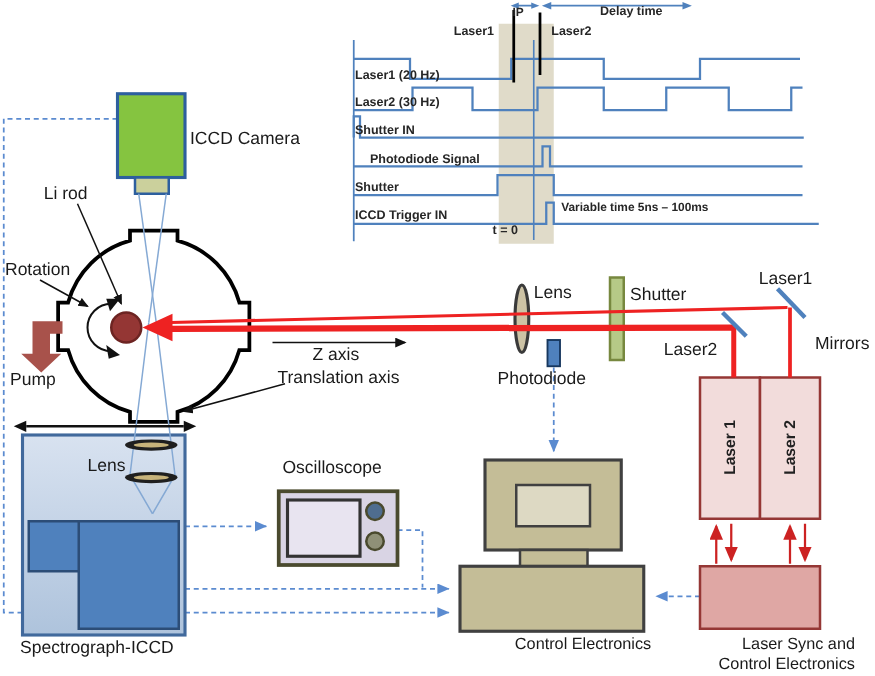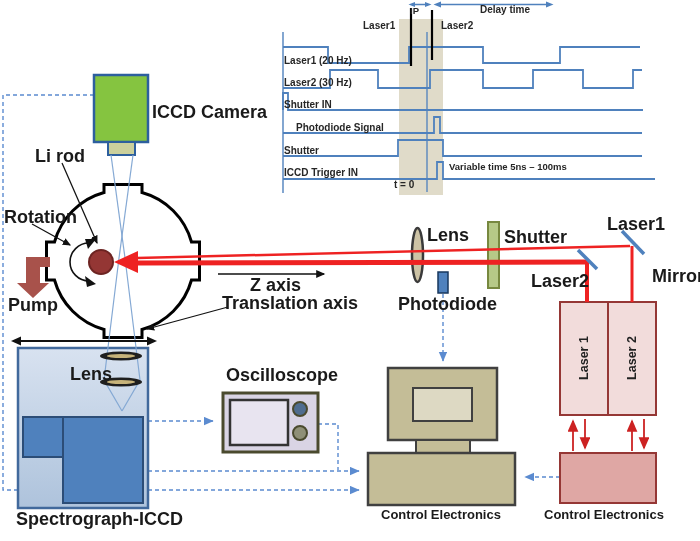--- a/index.html
+++ b/index.html
@@ -1,22 +1,22 @@
 <!DOCTYPE html>
 <html><head>
 <meta charset="utf-8">
 <style>
   html,body{margin:0;padding:0;background:#fff;}
   #stage{position:relative;width:700px;height:541px;background:#ffffff;
          font-family:"Liberation Sans", sans-serif;overflow:hidden;}
   #stage svg{position:absolute;left:0;top:0;}
-  .lbl{position:absolute;font-size:18px;font-weight:700;color:#1a1a1a;white-space:nowrap;line-height:1.1;z-index:5;}
+  .lbl{position:absolute;font-size:14px;font-weight:400;color:#1a1a1a;white-space:nowrap;line-height:1.1;z-index:5;}
   .tlbl{position:absolute;font-size:10px;font-weight:700;color:#262626;white-space:nowrap;line-height:1.05;z-index:5;}
   .small{font-size:9.5px;}
-  .cap{position:absolute;text-align:center;font-size:13px;font-weight:700;color:#1a1a1a;line-height:1.2;z-index:5;}
+  .cap{position:absolute;text-align:right;font-size:13px;font-weight:400;color:#1a1a1a;line-height:1.2;z-index:5;}
   .rot{position:absolute;font-size:12.5px;font-weight:600;color:#222;white-space:nowrap;z-index:5;
        transform:translate(-50%,-50%) rotate(-90deg);}
 </style>
 </head>
 <body>
 
 <div id="stage">
 
 <svg width="700" height="541" viewBox="0 0 700 541">
   <defs>
@@ -158,20 +158,21 @@
 <div class="lbl" style="left:226px;top:366px">Oscilloscope</div>
 <div class="lbl" style="left:16px;top:510px">Spectrograph-ICCD</div>
 
 <div class="rot" style="left:584px;top:358px">Laser 1</div>
 <div class="rot" style="left:632px;top:358px">Laser 2</div>
 
 <div class="cap" style="left:361px;top:507px;width:160px">
   <div>Control Electronics</div>
 </div>
 <div class="cap" style="left:524px;top:507px;width:160px">
+  <div>Laser Sync and</div>
   <div>Control Electronics</div>
 </div>
 
 <div class="tlbl small" style="left:410px;top:6px">IP</div>
 <div class="tlbl" style="left:461px;top:5px;width:88px;text-align:center">Delay time</div>
 <div class="tlbl" style="left:363px;top:21px">Laser1</div>
 <div class="tlbl" style="left:441px;top:21px">Laser2</div>
 <div class="tlbl" style="left:284px;top:56px">Laser1 (20 Hz)</div>
 <div class="tlbl" style="left:284px;top:78px">Laser2 (30 Hz)</div>
 <div class="tlbl" style="left:284px;top:100px">Shutter IN</div>

